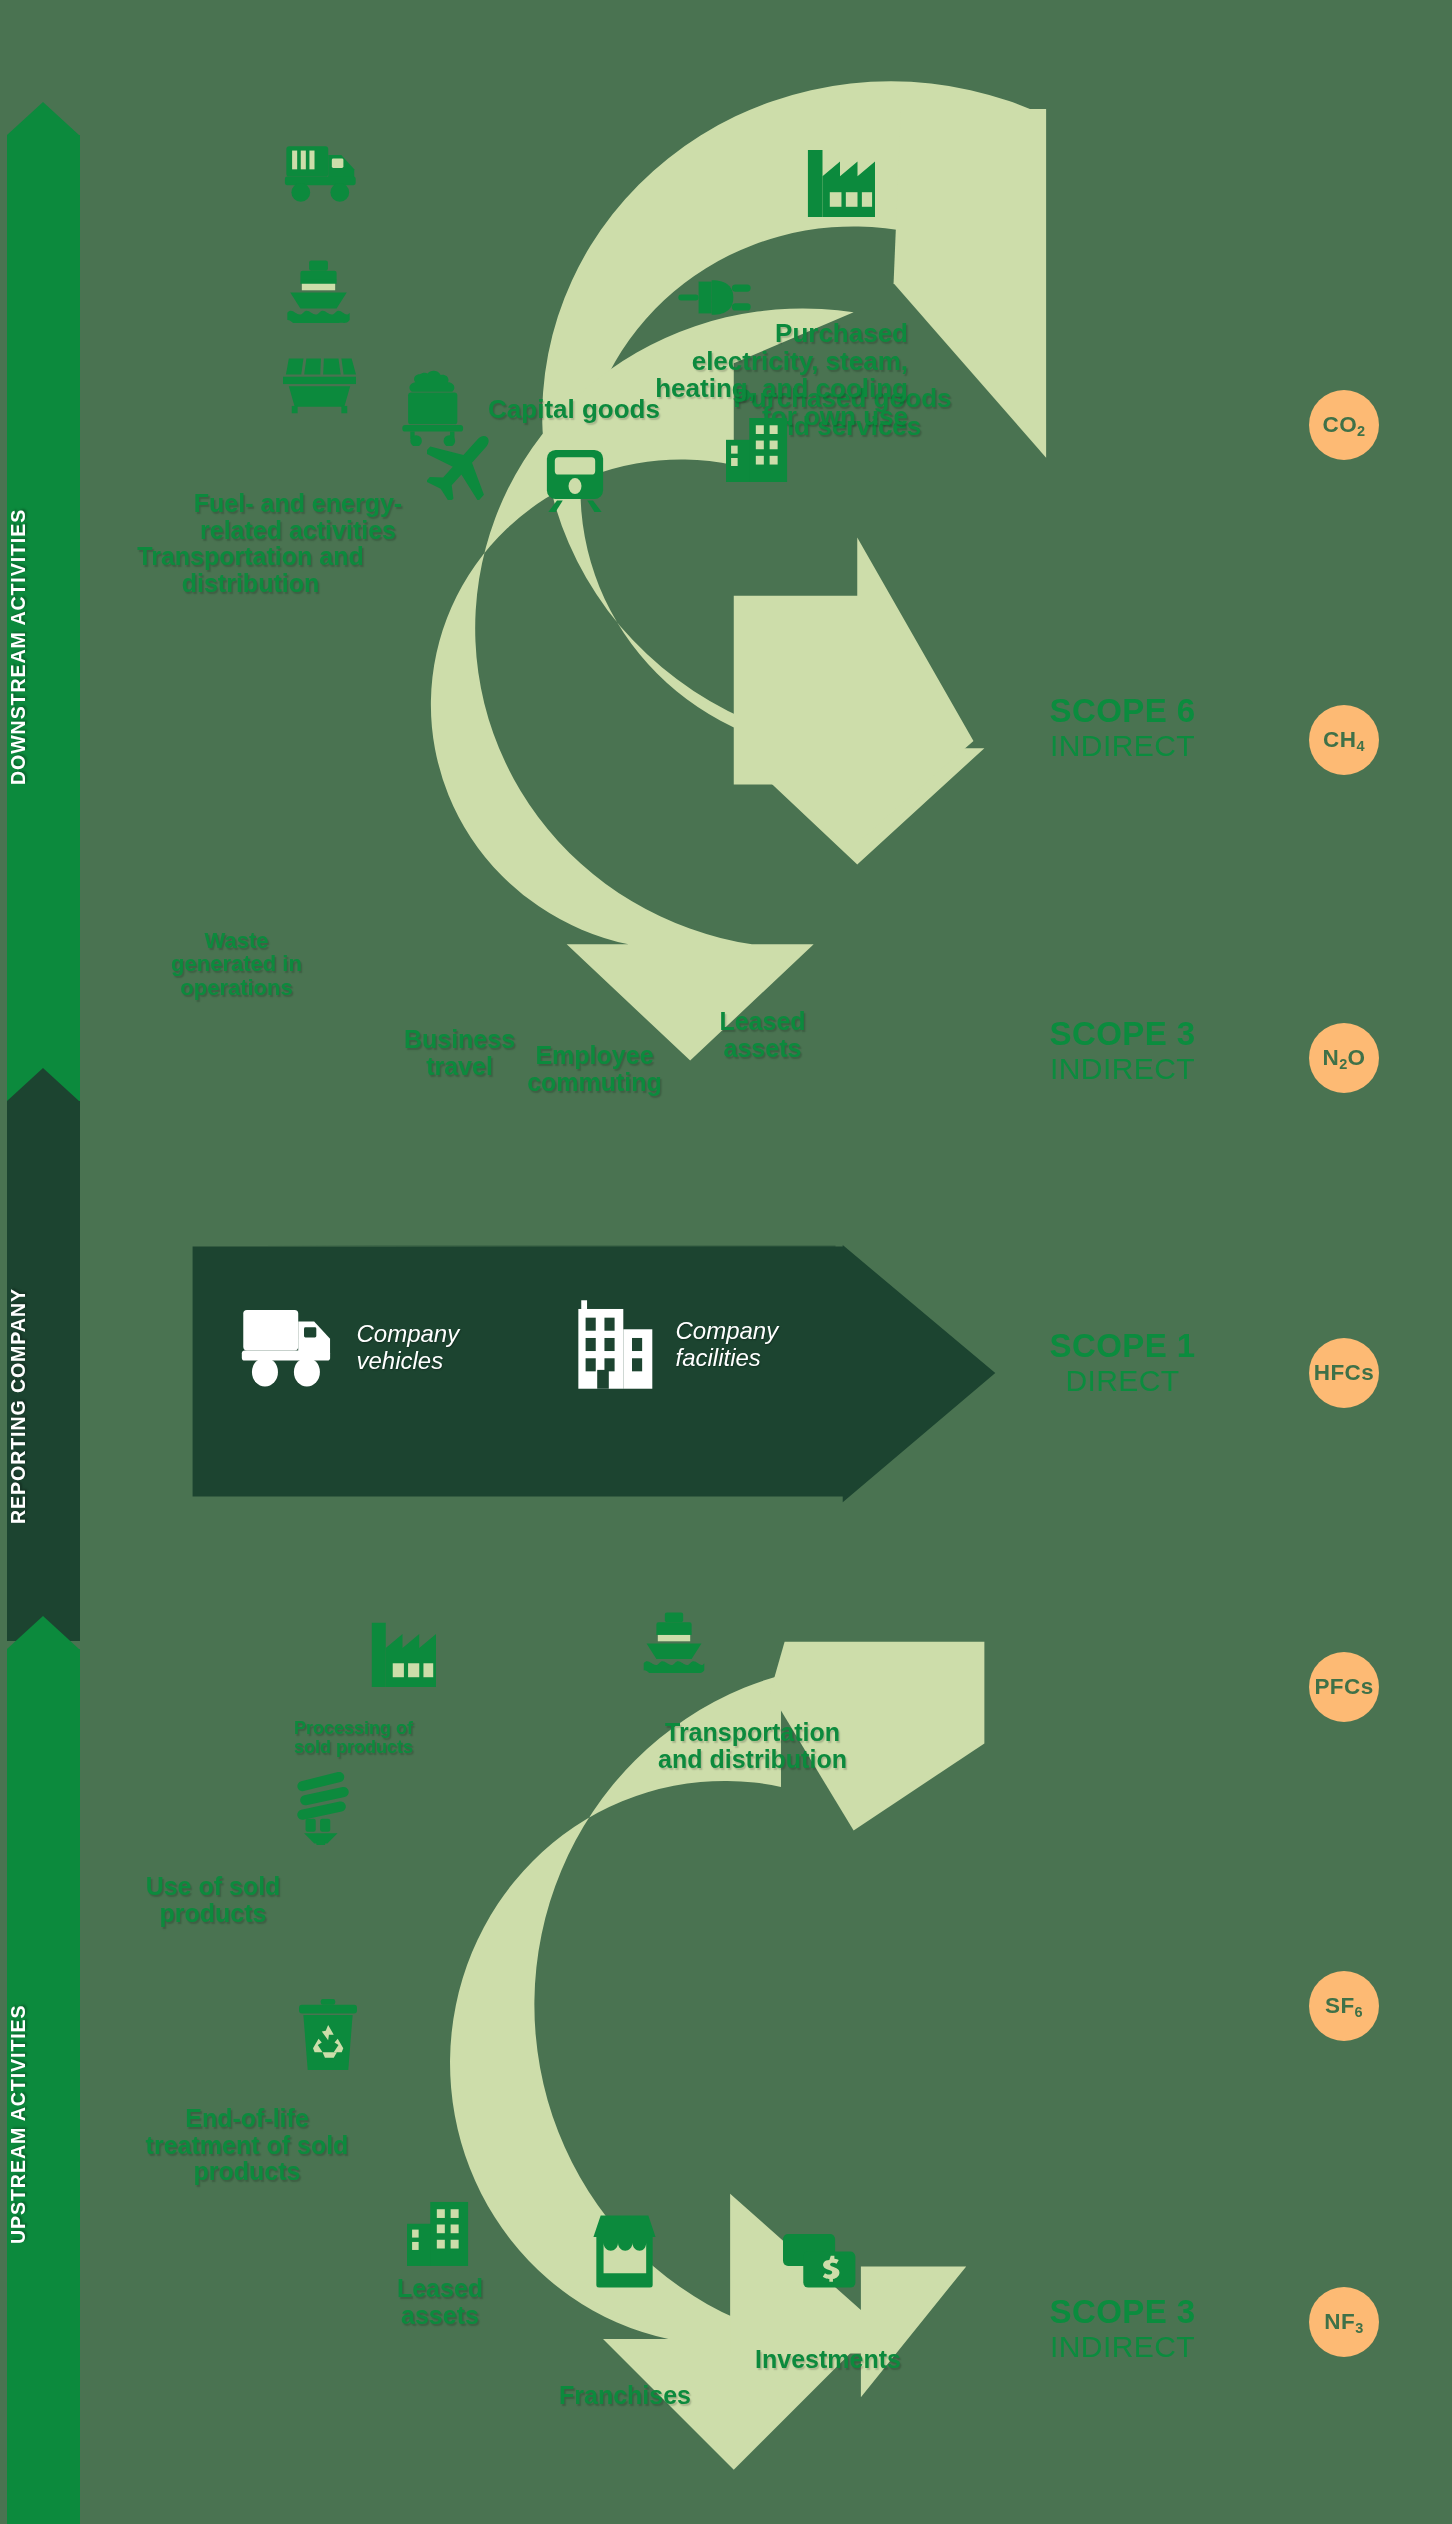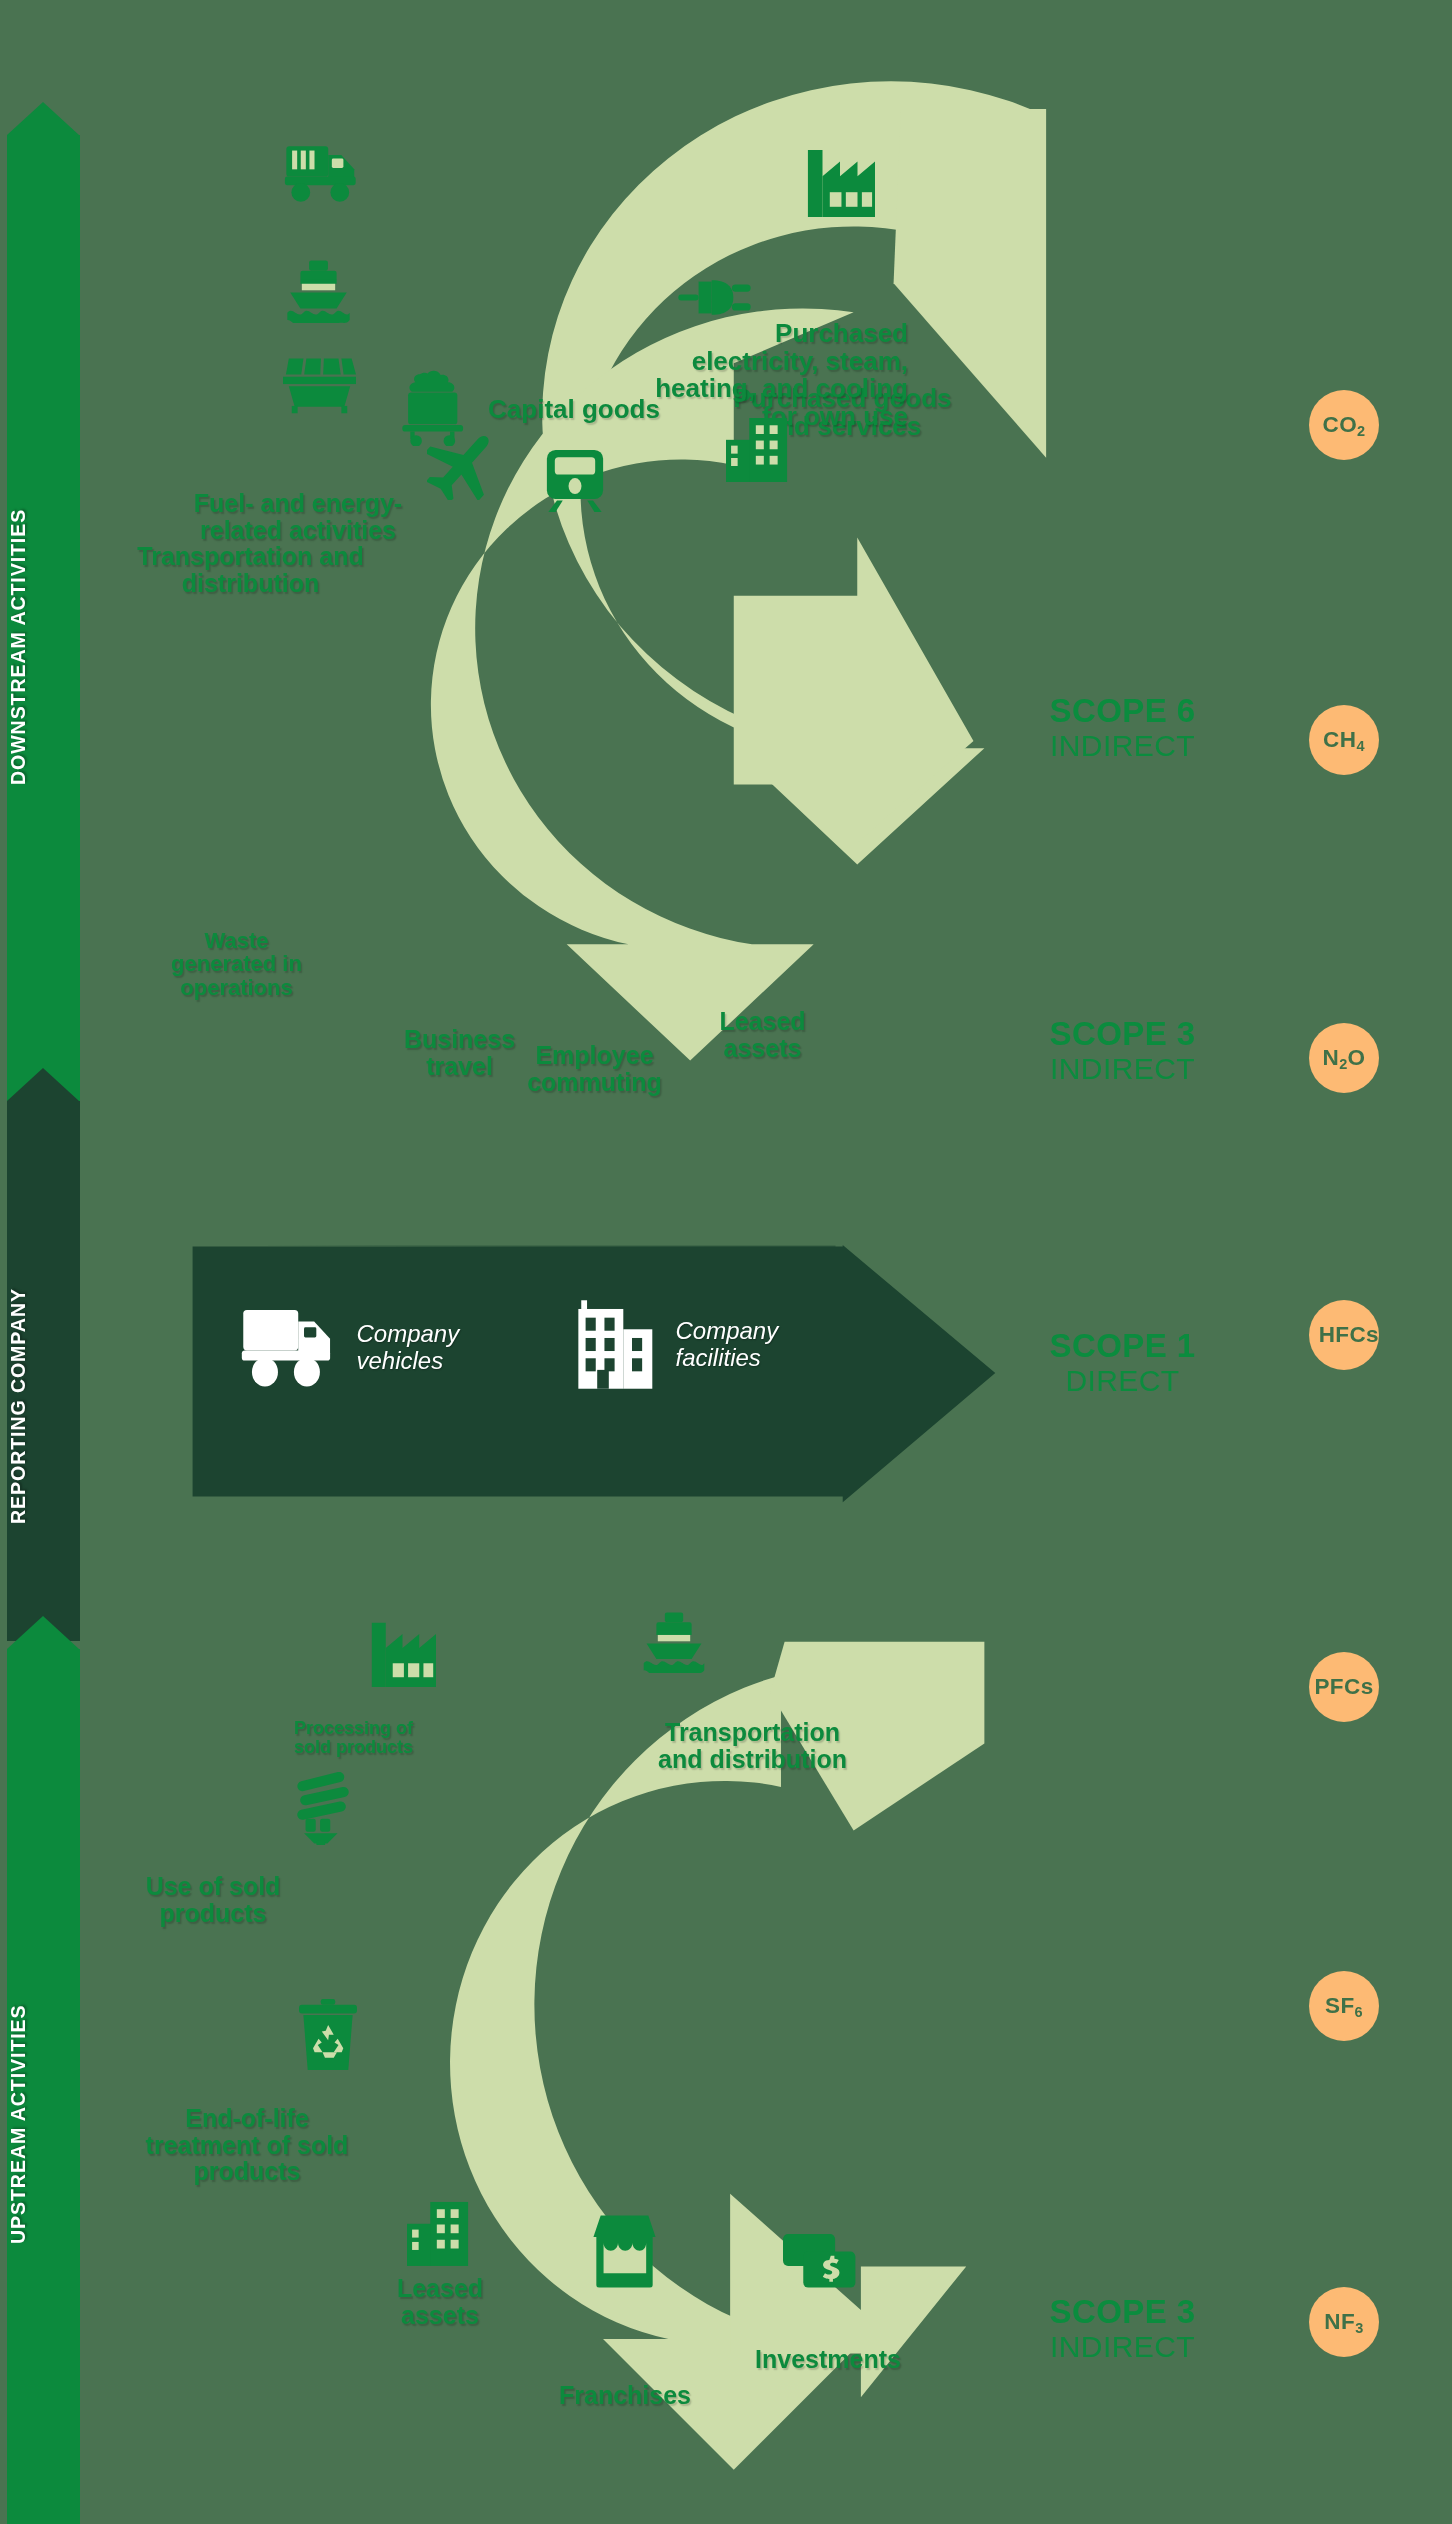--- a/index.html
+++ b/index.html
@@ -435,21 +435,21 @@
 
   <div class="gas" style="left: 1309px; top: 390px;">
     <span><span>CO</span><sub>2</sub></span>
   </div>
   <div class="gas" style="left: 1309px; top: 705px;">
     <span><span>CH</span><sub>4</sub></span>
   </div>
   <div class="gas" style="left: 1309px; top: 1023px;">
     <span><span>N</span><sub>2</sub><span>O</span></span>
   </div>
-  <div class="gas" style="left: 1309px; top: 1300px; justify-content: flex-end;">
+  <div class="gas" style="left: 1309px; top: 1338px;">
     <span>HFCs</span>
   </div>
   <div class="gas" style="left: 1309px; top: 1652px;">
     <span>PFCs</span>
   </div>
   <div class="gas" style="left: 1309px; top: 1971px;">
     <span><span>SF</span><sub>6</sub></span>
   </div>
   <div class="gas" style="left: 1309px; top: 2287px;">
     <span><span>NF</span><sub>3</sub></span>

